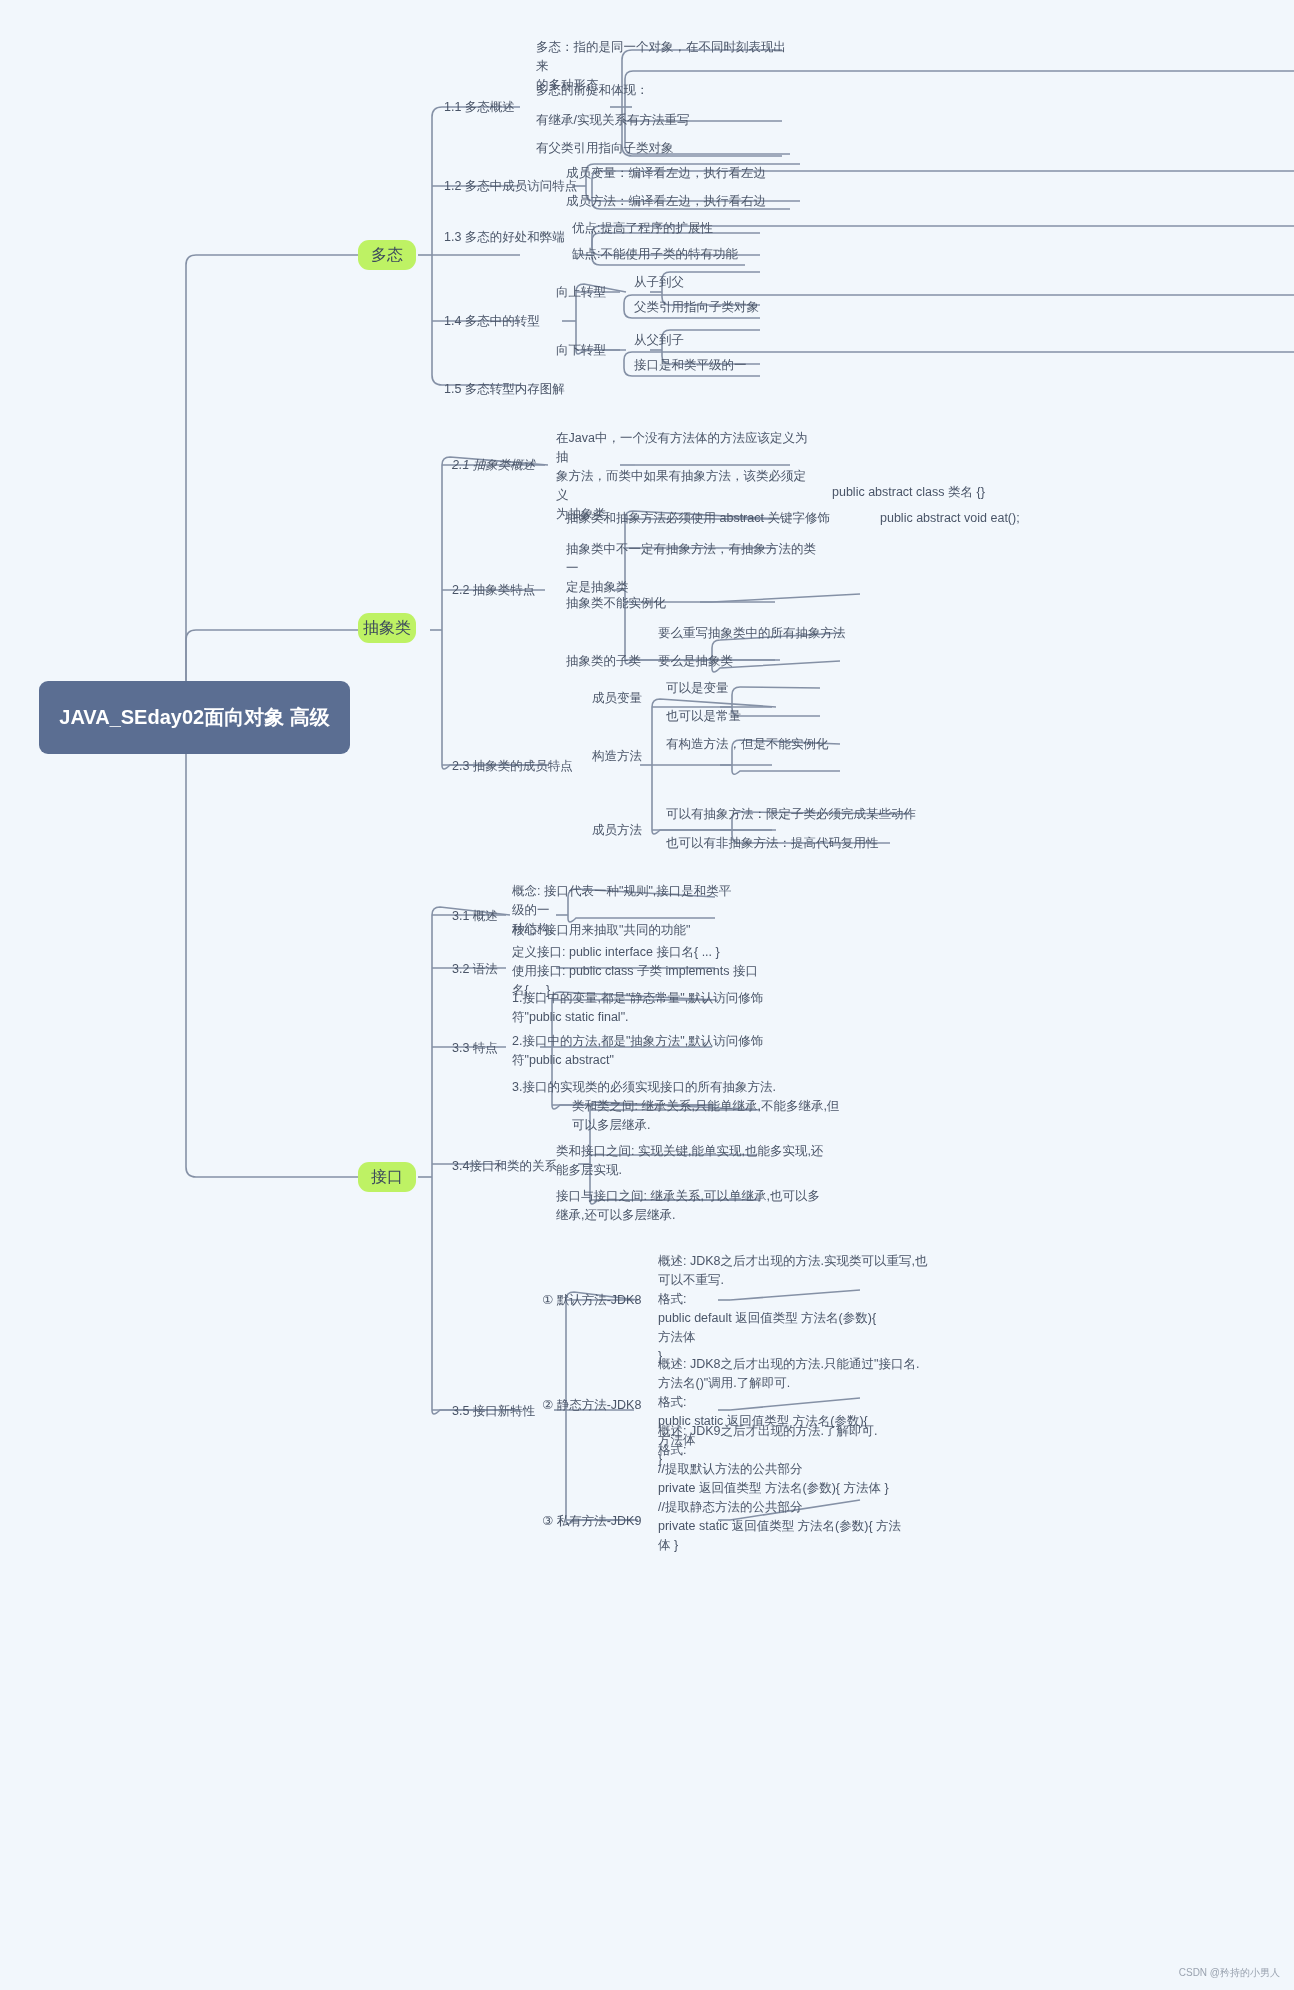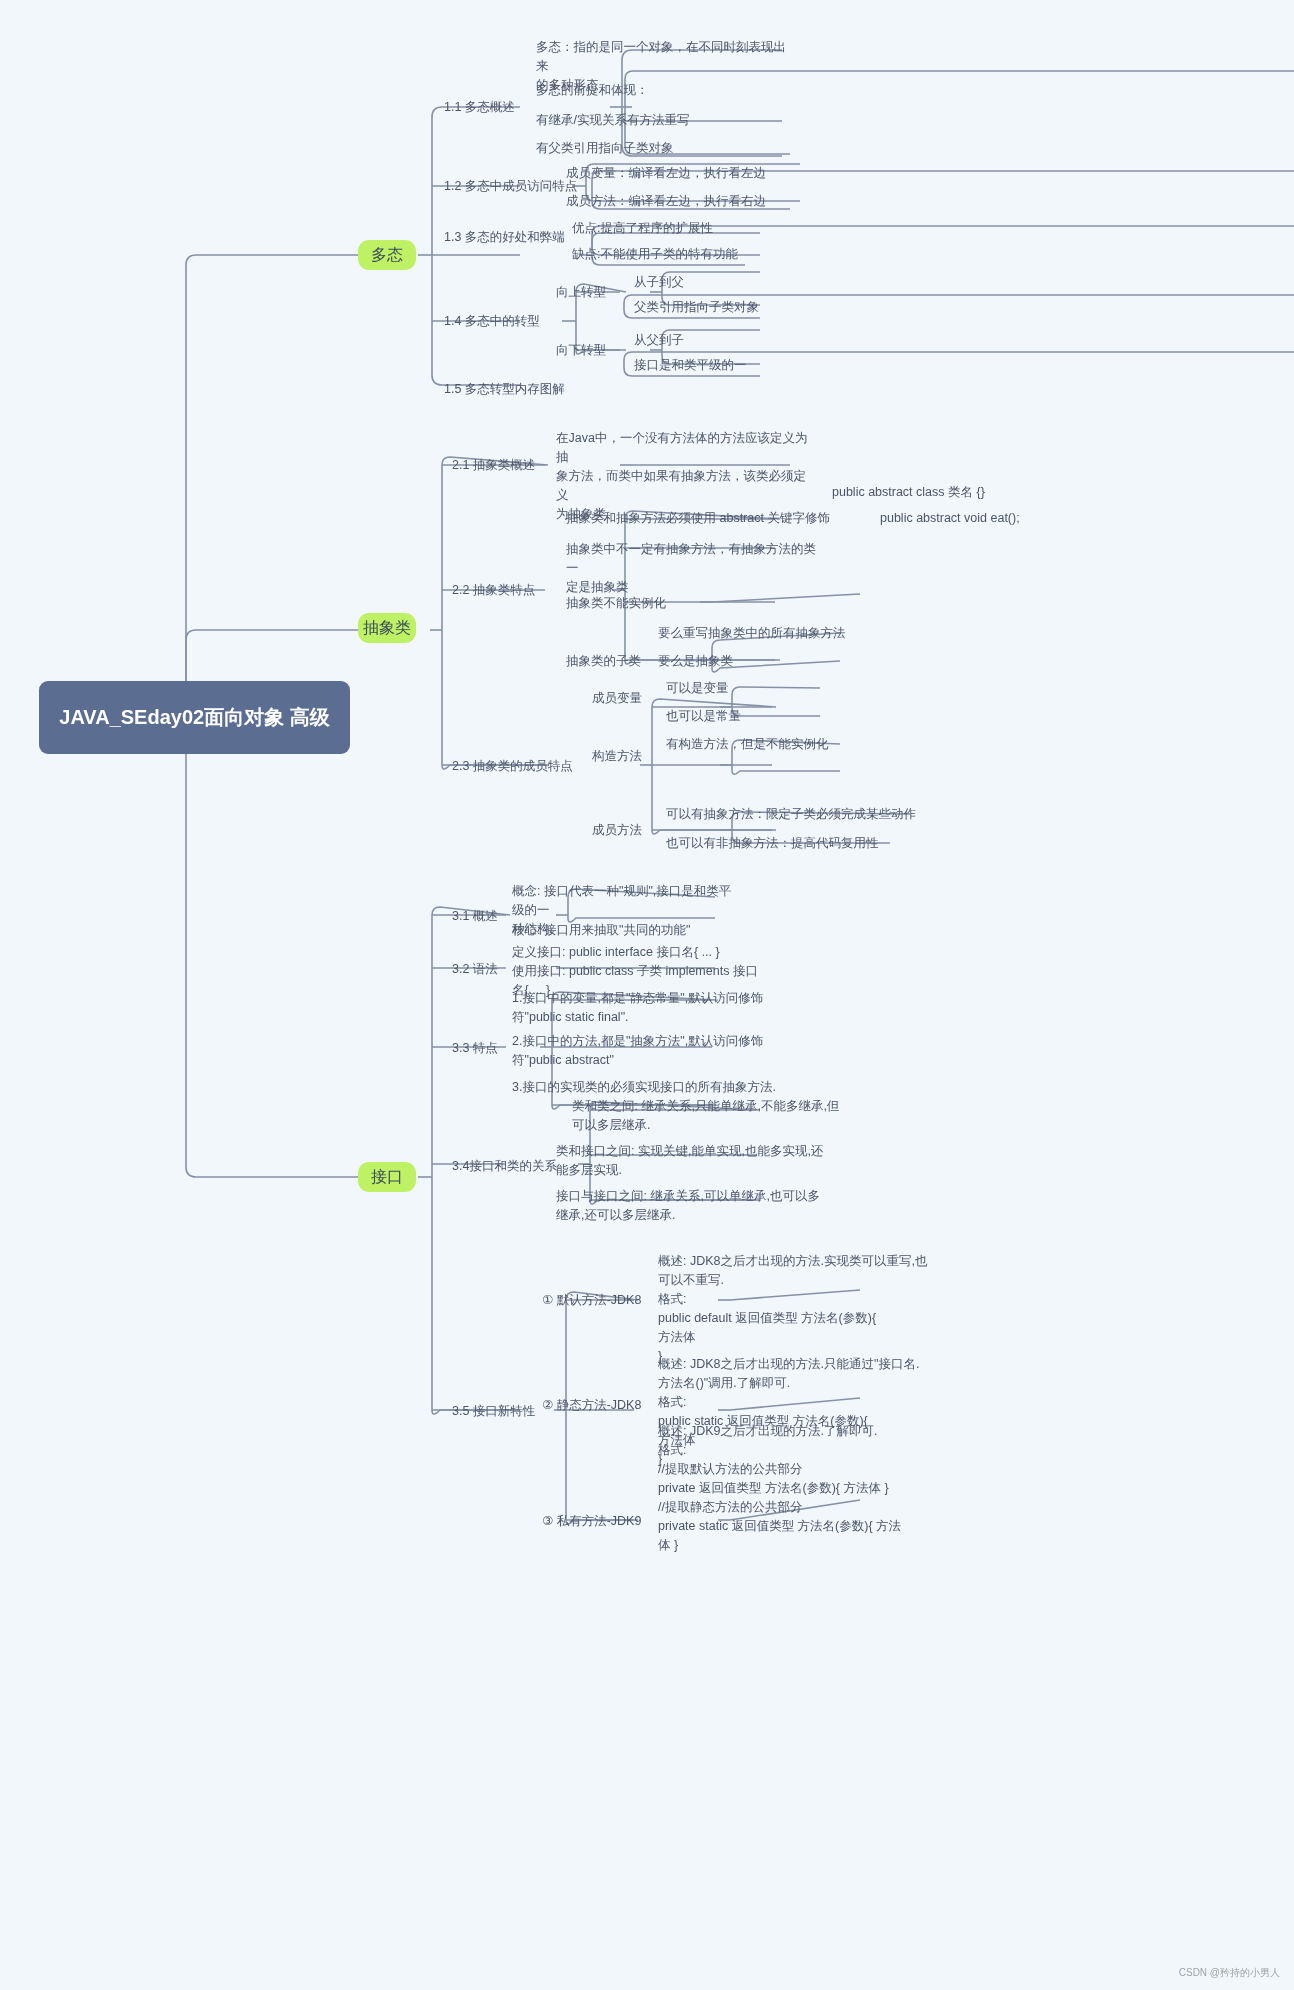--- a/index.html
+++ b/index.html
@@ -224,21 +224,21 @@
   <div class="txt" style="left:444px;top:312px;">1.4 多态中的转型</div>
   <div class="txt" style="left:556px;top:283px;">向上转型</div>
   <div class="txt" style="left:634px;top:273px;">从子到父</div>
   <div class="txt" style="left:634px;top:298px;">父类引用指向子类对象</div>
   <div class="txt" style="left:556px;top:341px;">向下转型</div>
   <div class="txt" style="left:634px;top:331px;">从父到子</div>
   <div class="txt" style="left:634px;top:356px;">接口是和类平级的一</div>
 
   <div class="txt" style="left:444px;top:380px;">1.5 多态转型内存图解</div>
 
-  <div class="txt" style="left:452px;top:456px;">2.1 抽象类概述</div>
+  <div class="txt" style="left:452px;top:456px;font-style:italic;">2.1 抽象类概述</div>
   <div class="txt" style="left:556px;top:429px;width:260px;">在Java中，一个没有方法体的方法应该定义为抽
 象方法，而类中如果有抽象方法，该类必须定义
 为抽象类</div>
 
   <div class="txt" style="left:452px;top:581px;">2.2 抽象类特点</div>
   <div class="txt" style="left:566px;top:509px;">抽象类和抽象方法必须使用 abstract 关键字修饰</div>
   <div class="txt" style="left:566px;top:540px;width:250px;">抽象类中不一定有抽象方法，有抽象方法的类一
 定是抽象类</div>
   <div class="txt" style="left:832px;top:483px;">public abstract class 类名 {}</div>
   <div class="txt" style="left:832px;top:509px;margin-left:48px;">public abstract void eat();</div>

